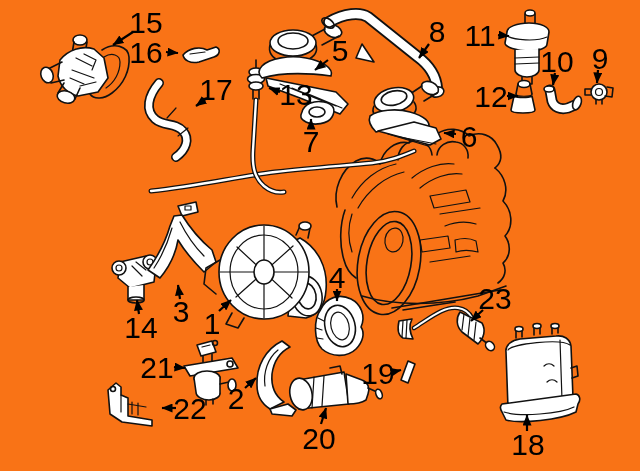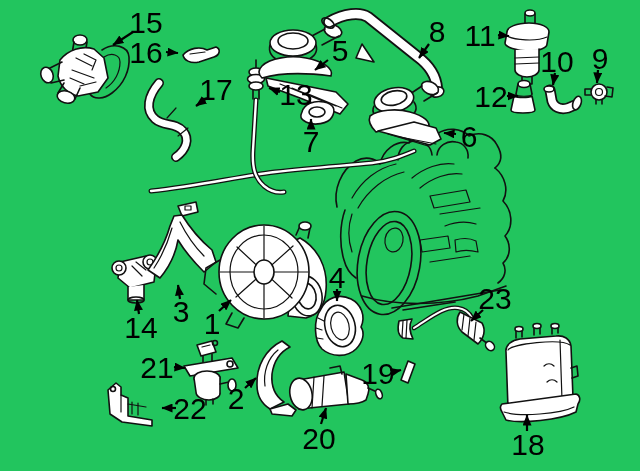--- a/index.html
+++ b/index.html
@@ -1,17 +1,17 @@
 <!DOCTYPE html>
 <html><head>
 <meta charset="utf-8">
 <style>
   html,body{margin:0;padding:0;background:#e9e9e9;}
   .stage{
-    width:640px;height:471px;background:#22c55e;position:relative;overflow:hidden;
+    width:640px;height:471px;background:#f97316;position:relative;overflow:hidden;
     font-family:"Liberation Sans",sans-serif;
   }
   svg{display:block}
   .art{stroke:#111;fill:none;stroke-width:1.6;stroke-linecap:round;stroke-linejoin:round}
   .art .solid{fill:#ffffff}
   .art .thin{stroke-width:1.2}
   .t-out{stroke:#111;fill:none}
   .t-in{stroke:#ffffff;fill:none}
   #callouts text{
     font-family:"Liberation Sans",sans-serif;

